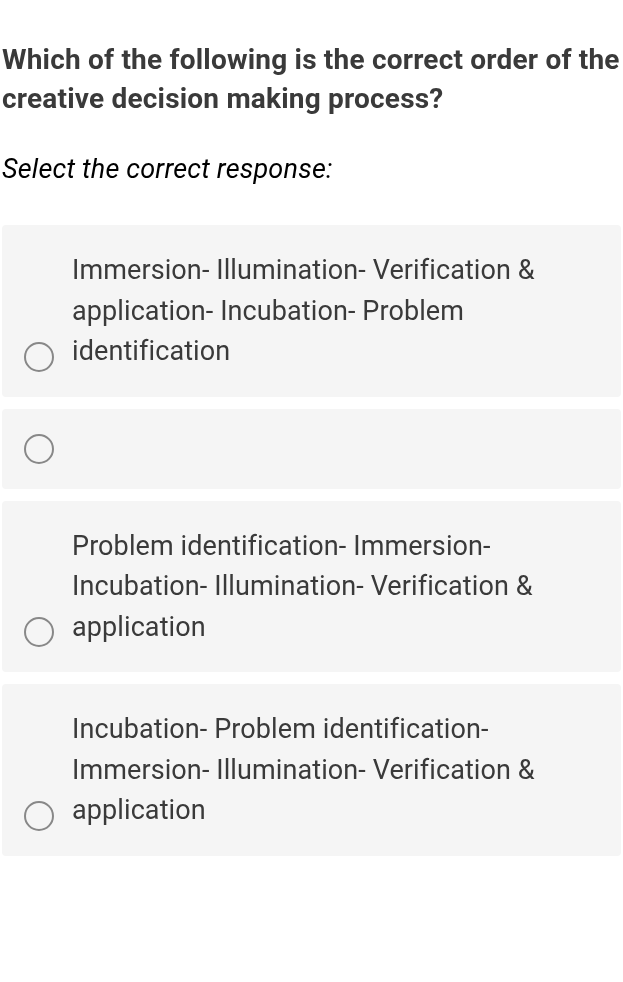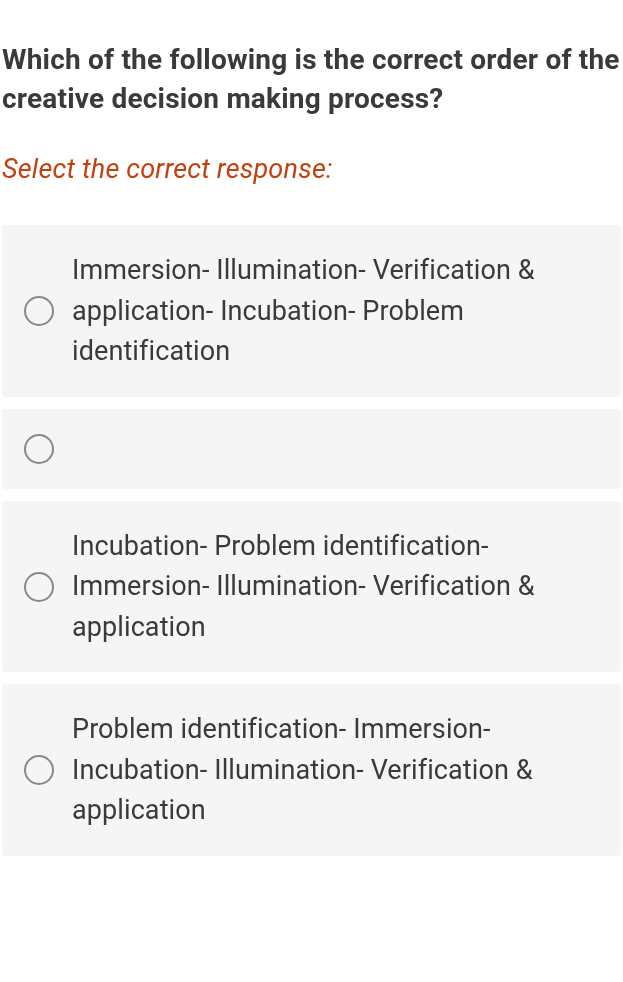--- a/index.html
+++ b/index.html
@@ -21,35 +21,35 @@
       font-weight: 700;
       color: #3a3a3a;
       line-height: 1.4;
       padding: 40px 2px 0 2px;
       letter-spacing: 0.2px;
     }
     .instruction-text {
       font-size: 27px;
       font-style: italic;
       font-weight: 400;
-      color: #c2410c;
+      color: #000000;
       padding: 35px 2px 0 2px;
       letter-spacing: 0.2px;
     }
     .options-list {
       margin-top: 40px;
       padding: 0 2px;
     }
     .option-item {
       background: #f5f5f5;
       border-radius: 4px;
       padding: 25px 18px 25px 22px;
       margin-bottom: 12px;
       display: flex;
-      align-items: center;
+      align-items: flex-end;
       gap: 18px;
       cursor: pointer;
     }
     .radio-circle {
       width: 30px;
       height: 30px;
       min-width: 30px;
       border: 2px solid #888;
       border-radius: 50%;
       background: transparent;
@@ -76,22 +76,22 @@
       <div class="radio-circle"></div>
       <div class="option-label">Immersion- Illumination- Verification &amp; application- Incubation- Problem identification</div>
     </div>
 
     <div class="option-item">
       <div class="radio-circle"></div>
     </div>
 
     <div class="option-item">
       <div class="radio-circle"></div>
-      <div class="option-label">Incubation- Problem identification- Immersion- Illumination- Verification &amp; application</div>
+      <div class="option-label">Problem identification- Immersion- Incubation- Illumination- Verification &amp; application</div>
     </div>
 
     <div class="option-item">
       <div class="radio-circle"></div>
-      <div class="option-label">Problem identification- Immersion- Incubation- Illumination- Verification &amp; application</div>
+      <div class="option-label">Incubation- Problem identification- Immersion- Illumination- Verification &amp; application</div>
     </div>
 
   </div>
 </div>
 
 </body></html>

